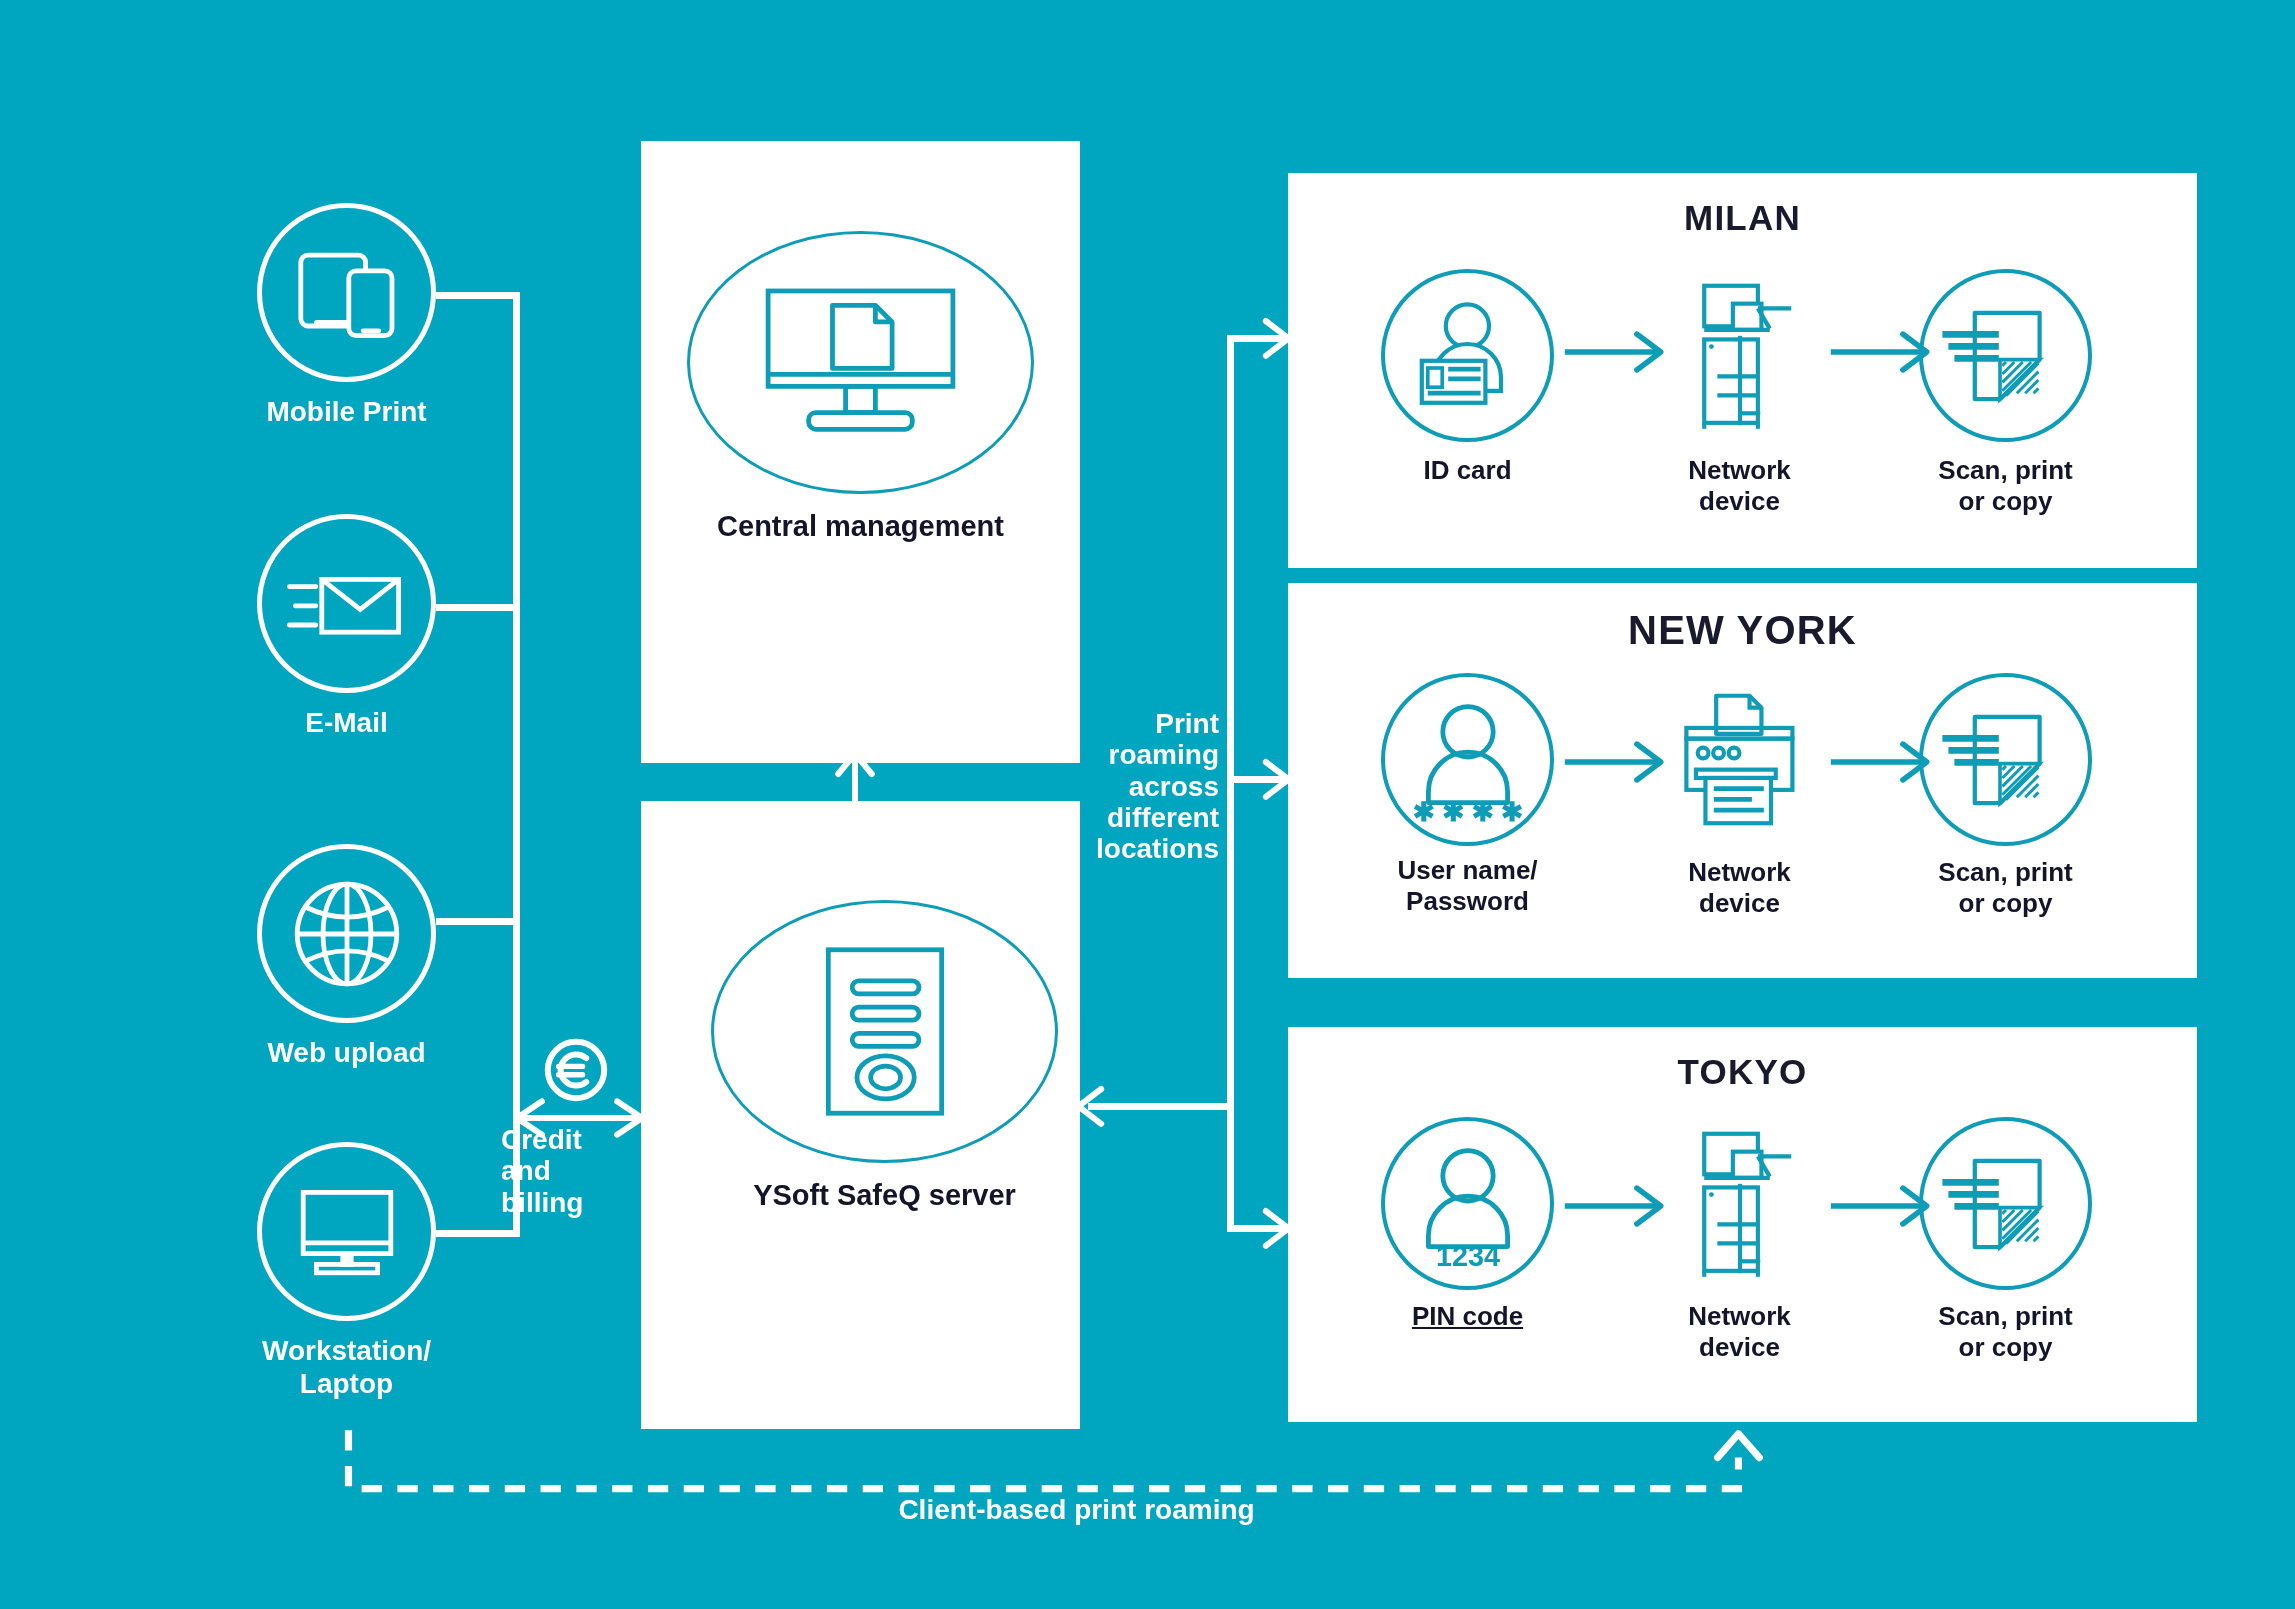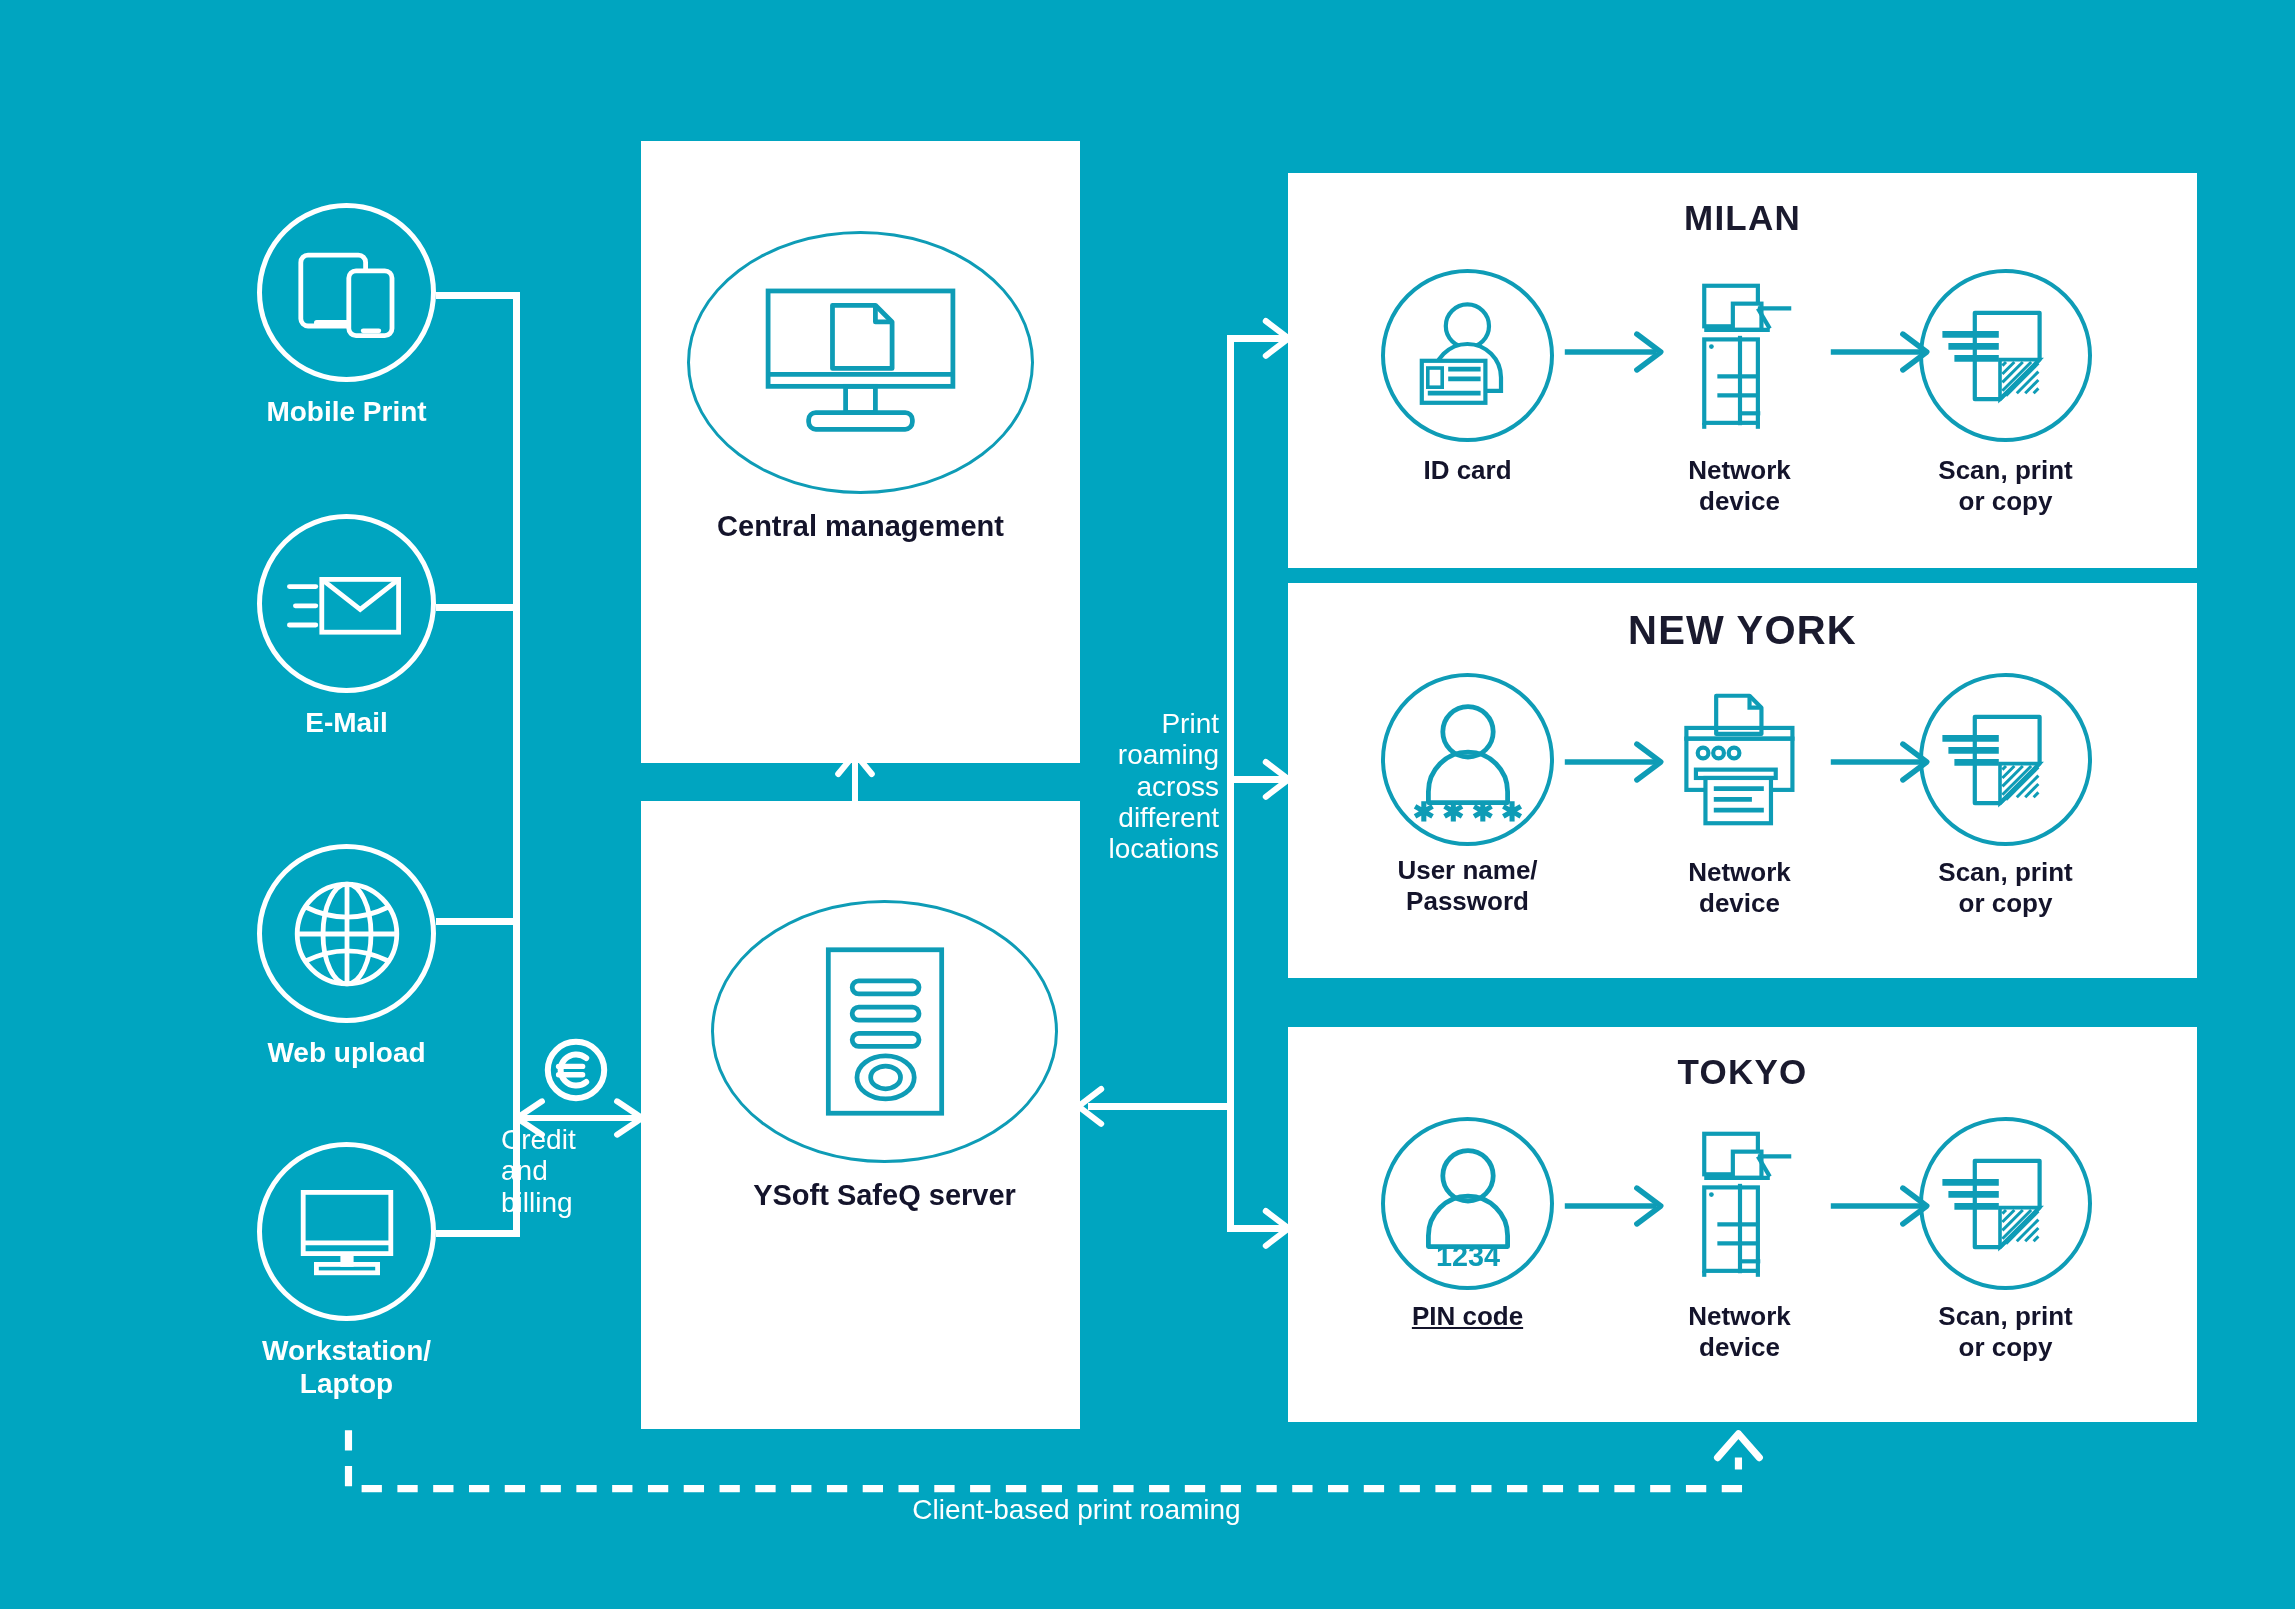--- a/index.html
+++ b/index.html
@@ -15,21 +15,21 @@
 
   .node{position:absolute;text-align:center;}
   .node .ring{border:4.2px solid #0e9cb6;border-radius:50%;box-sizing:border-box;display:flex;align-items:center;justify-content:center;background:#fff;}
   .node .lbl{color:#14142b;font-weight:700;line-height:1.2;white-space:pre-line;}
 
   .cnode{position:absolute;text-align:center;}
   .cnode .ring{border:3.6px solid #0e9cb6;border-radius:50%;box-sizing:border-box;display:flex;align-items:center;justify-content:center;background:#fff;}
   .cnode .lbl{color:#14142b;font-weight:700;font-size:29px;margin-top:15.5px;}
 
   .wline{position:absolute;background:#ffffff;}
-  .wtext{position:absolute;color:#fff;font-weight:400;line-height:1.12;white-space:pre-line;}
+  .wtext{position:absolute;color:#fff;font-weight:700;line-height:1.12;white-space:pre-line;}
   svg{display:block;overflow:visible;}
 </style>
 </head>
 <body>
 
 <div id="stage">
 
   <div class="src" style="left:257px;top:514px;">
     <div class="ring">
       <svg width="120" height="90" viewBox="0 0 200 150">

